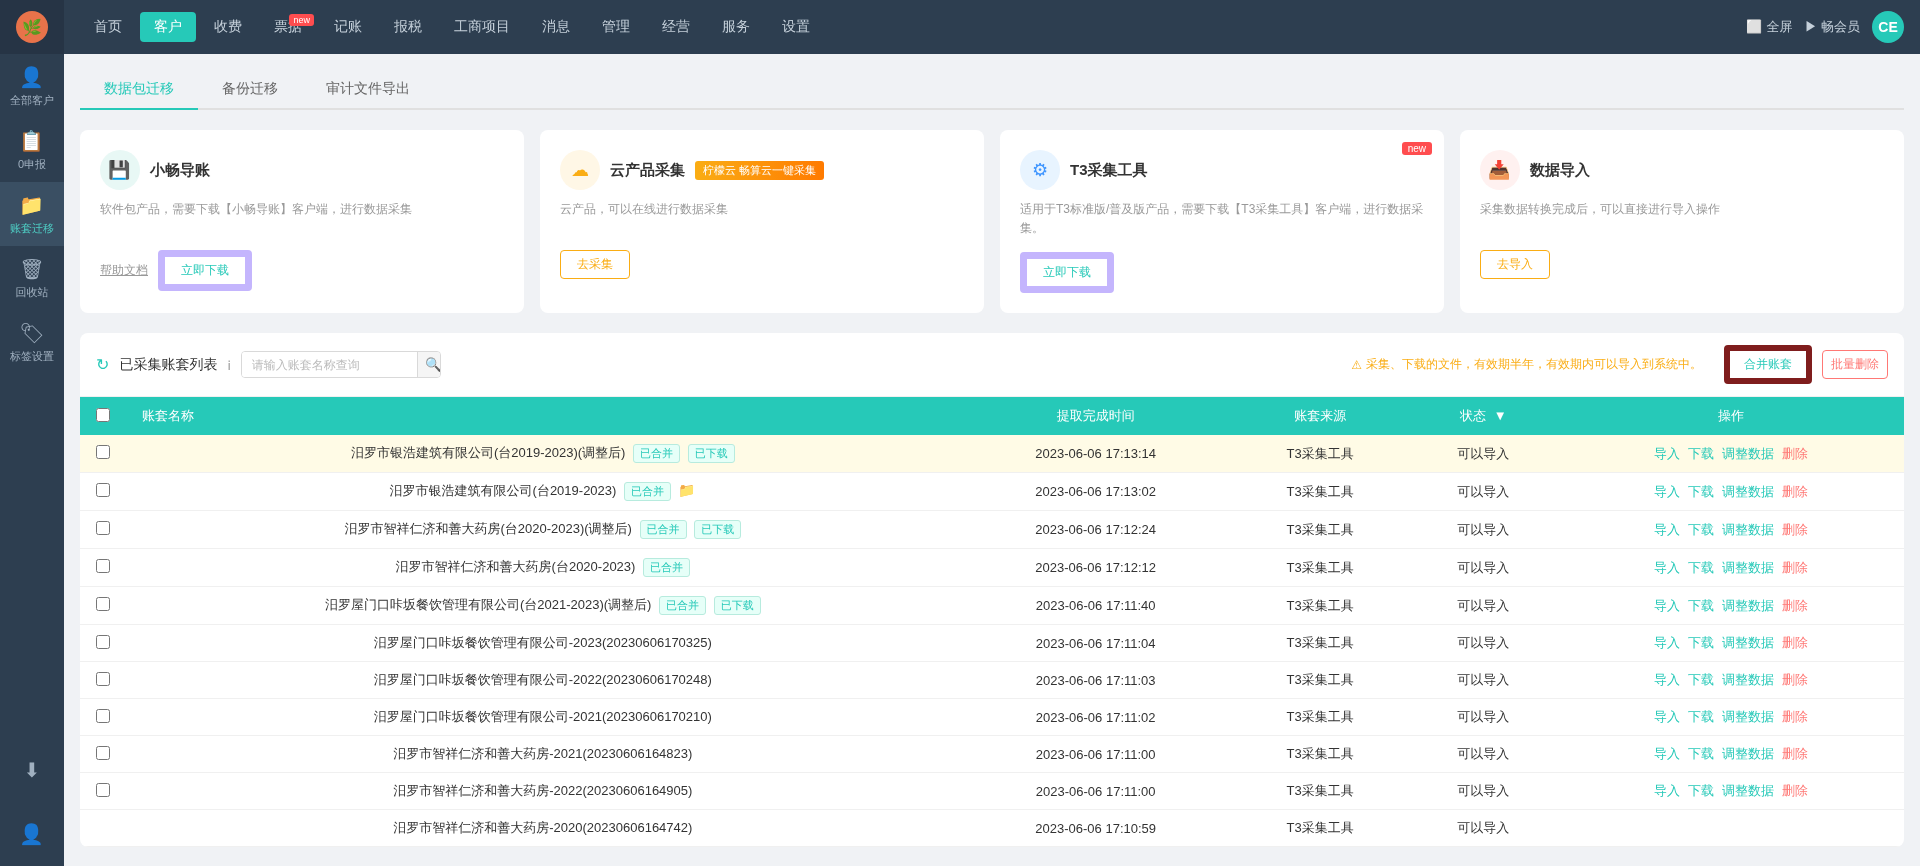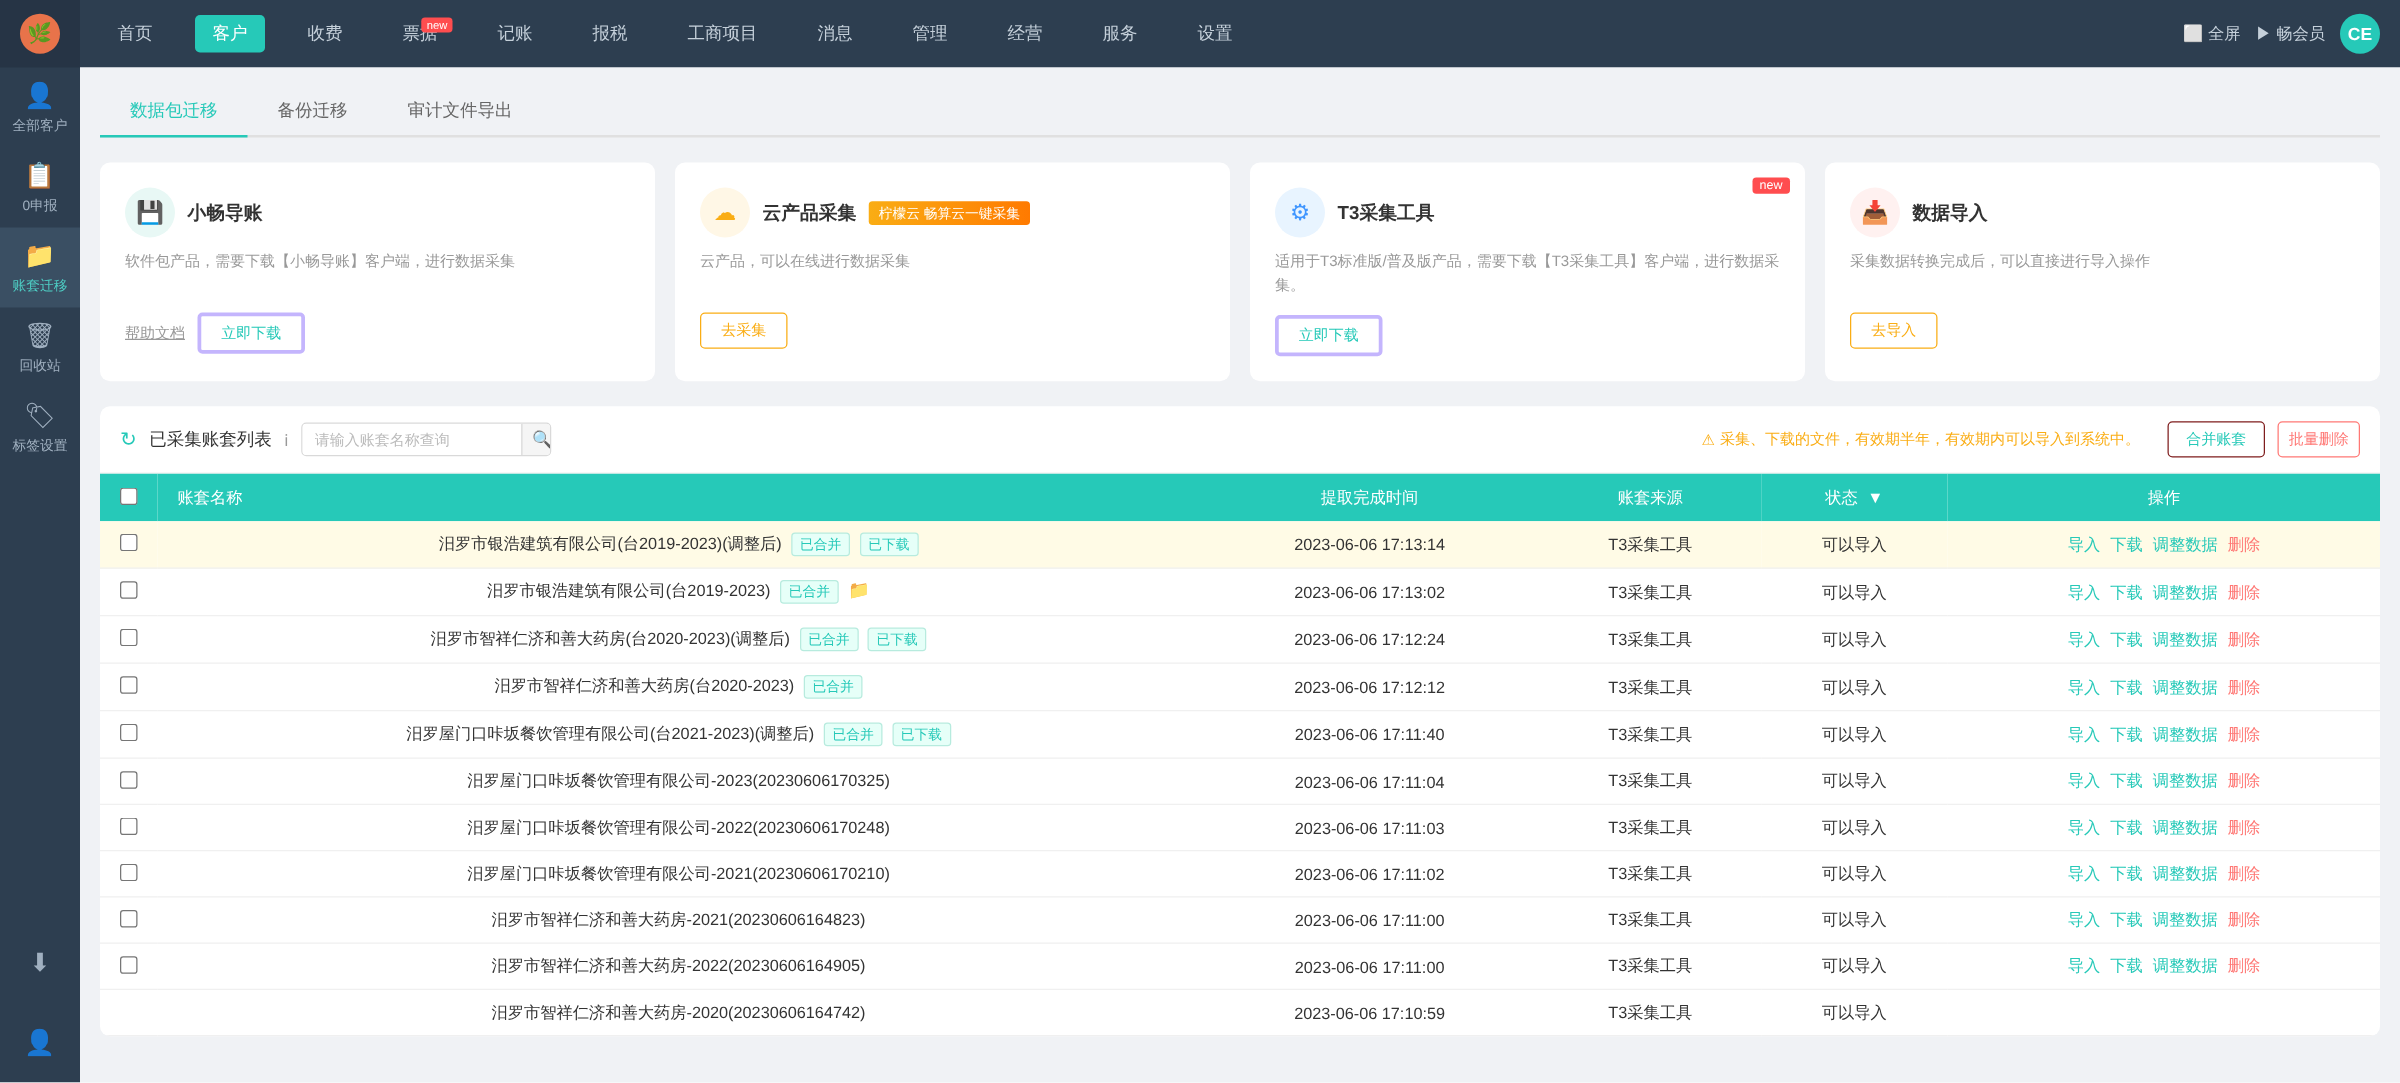--- a/index.html
+++ b/index.html
@@ -64,21 +64,21 @@
       display: flex;
       flex-direction: column;
       overflow: hidden;
     }
     .topnav {
       height: 54px;
       background: #2d3e50;
       display: flex;
       align-items: center;
       padding: 0 16px;
-      gap: 20px;
+      gap: 4px;
       flex-shrink: 0;
     }
     .topnav-item {
       padding: 6px 14px;
       color: #c5d0da;
       cursor: pointer;
       border-radius: 4px;
       font-size: 14px;
       position: relative;
     }
@@ -209,21 +209,21 @@
       gap: 10px;
       align-items: center;
     }
     .card-link {
       color: #999;
       font-size: 12px;
       cursor: pointer;
       text-decoration: underline;
     }
     .btn-outline-teal {
-      border: 3px solid #c4b5fd;
+      border: 7px solid #c4b5fd;
       color: #26c9b8;
       background: white;
       border-radius: 4px;
       padding: 5px 16px;
       cursor: pointer;
       font-size: 12px;
       font-family: Liberation Serif, serif;
     }
     .btn-outline-orange {
       border: 1px solid #faad14;
@@ -292,21 +292,21 @@
     }
     .list-tip {
       margin-left: auto;
       color: #faad14;
       font-size: 12px;
       display: flex;
       align-items: center;
       gap: 4px;
     }
     .btn-merge {
-      border: 1px solid #7f1d1d;
+      border: 6px solid #7f1d1d;
       color: #26c9b8;
       background: white;
       border-radius: 4px;
       padding: 5px 14px;
       cursor: pointer;
       font-size: 12px;
       margin-left: 12px;
     }
     .btn-batch-del {
       border: 1px solid #ff7875;

